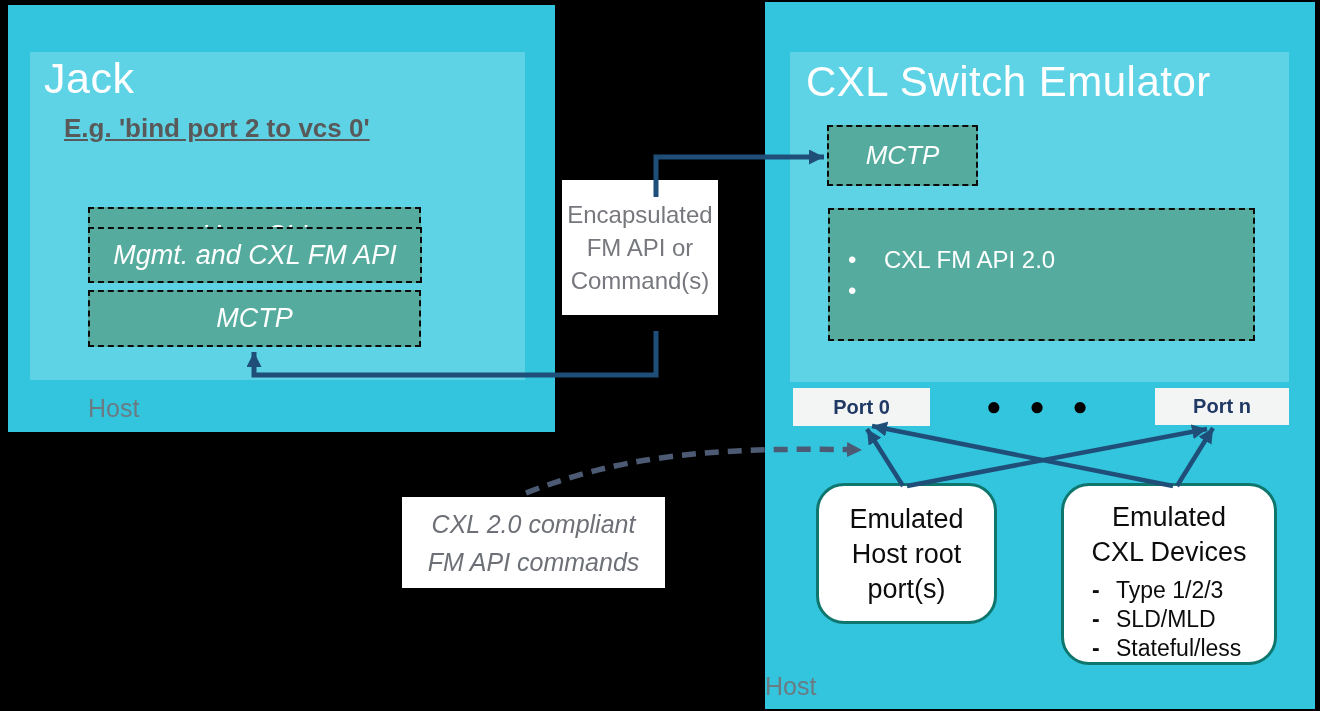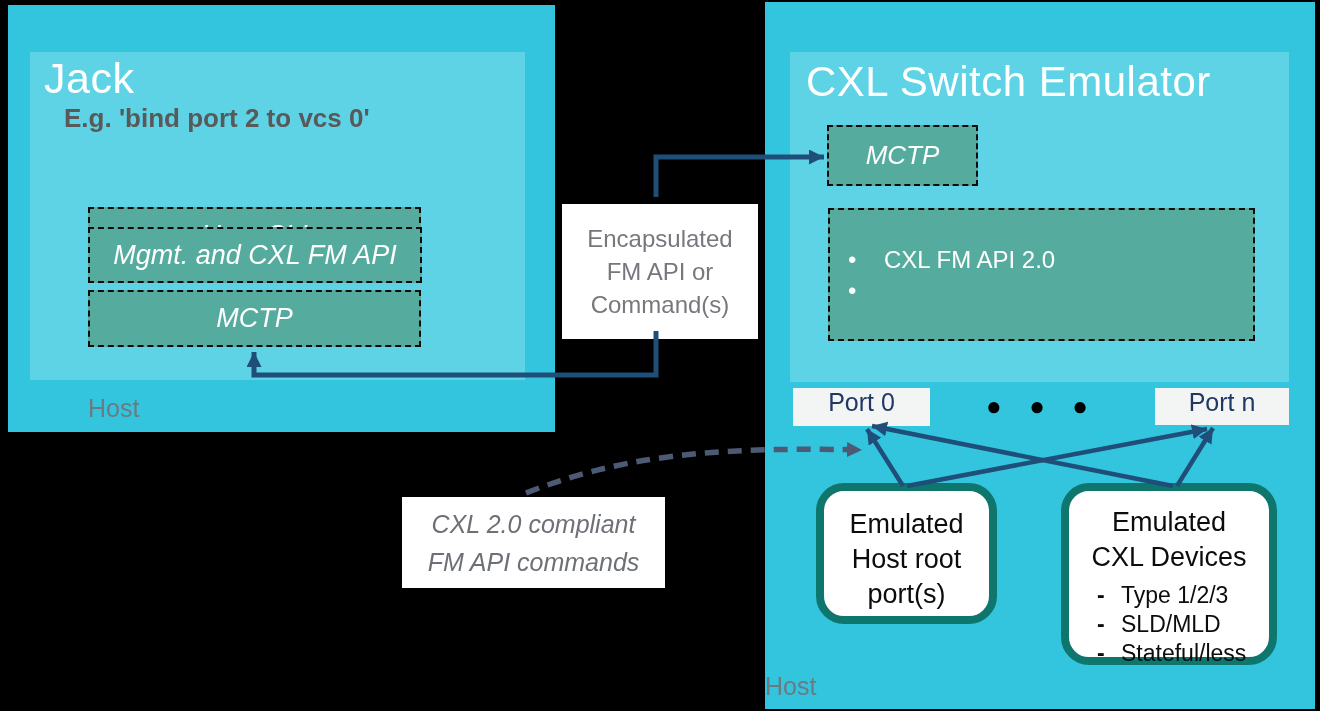--- a/index.html
+++ b/index.html
@@ -24,56 +24,56 @@
   }
   .note-line{color:#76787d;font-size:24px;line-height:33px;white-space:nowrap;}
   .note-line-italic{color:#6d7076;font-size:25px;line-height:38px;font-style:italic;white-space:nowrap;}
   .fm-box{
     background:#55ac9e;border:2px dashed #0b0b0b;box-sizing:border-box;
     display:flex;flex-direction:column;justify-content:center;padding-left:14px;
   }
   .bullet-row{display:flex;color:#ffffff;font-size:24px;line-height:31px;}
   .bullet-dot{width:36px;text-align:left;padding-left:4px;}
   .port-box{
-    background:#f3f5f5;display:flex;justify-content:center;
-    color:#1f3864;font-weight:normal;font-size:25px;
+    background:#f3f5f5;display:flex;align-items:center;justify-content:center;
+    color:#1f3864;font-weight:bold;font-size:20px;
   }
   .dots-row{display:flex;justify-content:space-between;color:#000;font-size:26px;line-height:26px;}
   .rounded-node{
-    background:#ffffff;border:8px solid #0f766e;border-radius:28px;box-sizing:border-box;
+    background:#ffffff;border:3px solid #0f766e;border-radius:28px;box-sizing:border-box;
     color:#0c0c0c;text-align:center;
   }
   .node-line{font-size:27px;line-height:35px;white-space:nowrap;}
   .device-item{display:flex;text-align:left;font-size:23px;line-height:29px;color:#0c0c0c;}
   .device-dash{width:24px;font-weight:bold;}
   svg{pointer-events:none;}
 </style>
 </head>
 <body>
 
 <div id="canvas">
 
   <div class="abs panel" style="left:8px;top:5px;width:547px;height:427px;"></div>
   <div class="abs panel-inner" style="left:30px;top:52px;width:495px;height:328px;"></div>
   <div class="abs panel-title" style="left:44px;top:54px;">Jack</div>
-  <div class="abs eg-text" style="left:64px;top:103px;">E.g. 'bind port 2 to vcs 0'</div>
+  <div class="abs eg-text" style="left:64px;top:113px;text-decoration:underline;">E.g. 'bind port 2 to vcs 0'</div>
 
   <div class="abs module" style="left:88px;top:167px;width:333px;height:56px;margin-top:40px;">
     <span>User CLI</span>
   </div>
   <div class="abs module" style="left:88px;top:227px;width:334px;height:56px;">
     <span>Mgmt. and CXL FM API</span>
   </div>
   <div class="abs module" style="left:88px;top:290px;width:333px;height:57px;">
     <span>MCTP</span>
   </div>
 
   <div class="abs host-label" style="left:88px;top:394px;width:333px;">Host</div>
 
-  <div class="abs note" style="left:562px;top:204px;width:196px;height:135px;text-align:center;">
+  <div class="abs note" style="left:562px;top:180px;width:156px;height:135px;text-align:center;">
     <div class="note-line">Encapsulated</div>
     <div class="note-line">FM API or</div>
     <div class="note-line">Command(s)</div>
   </div>
 
   <div class="abs note" style="left:402px;top:497px;width:263px;height:91px;">
     <div class="note-line-italic">CXL 2.0 compliant</div>
     <div class="note-line-italic">FM API commands</div>
   </div>
 

